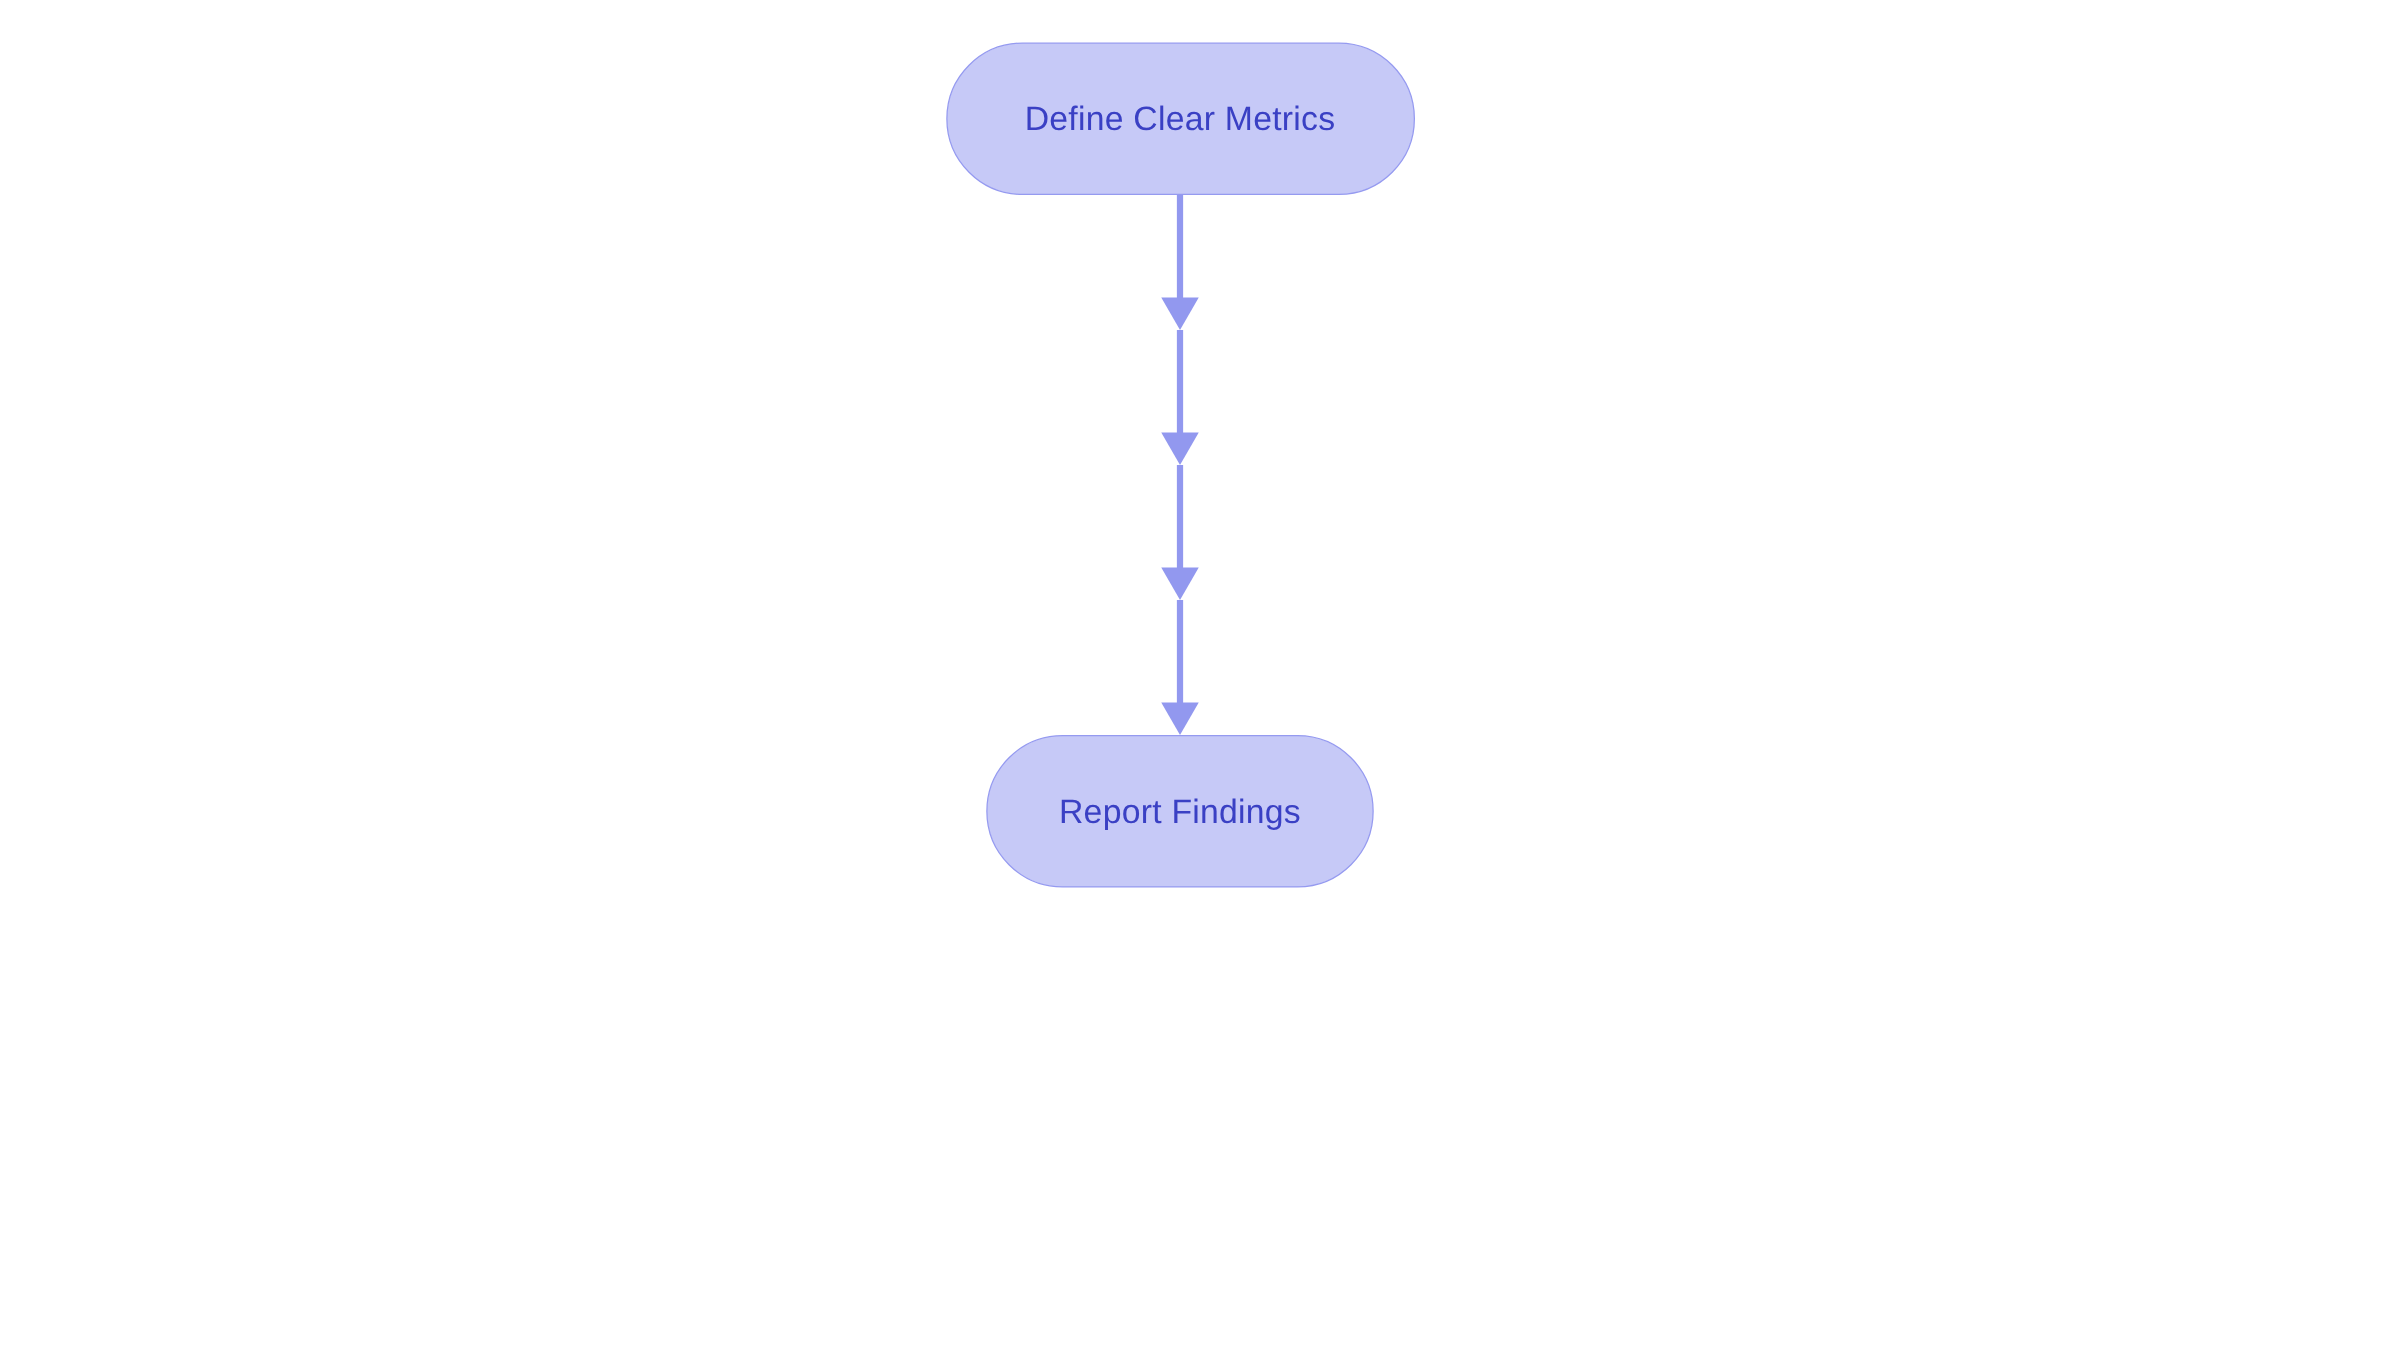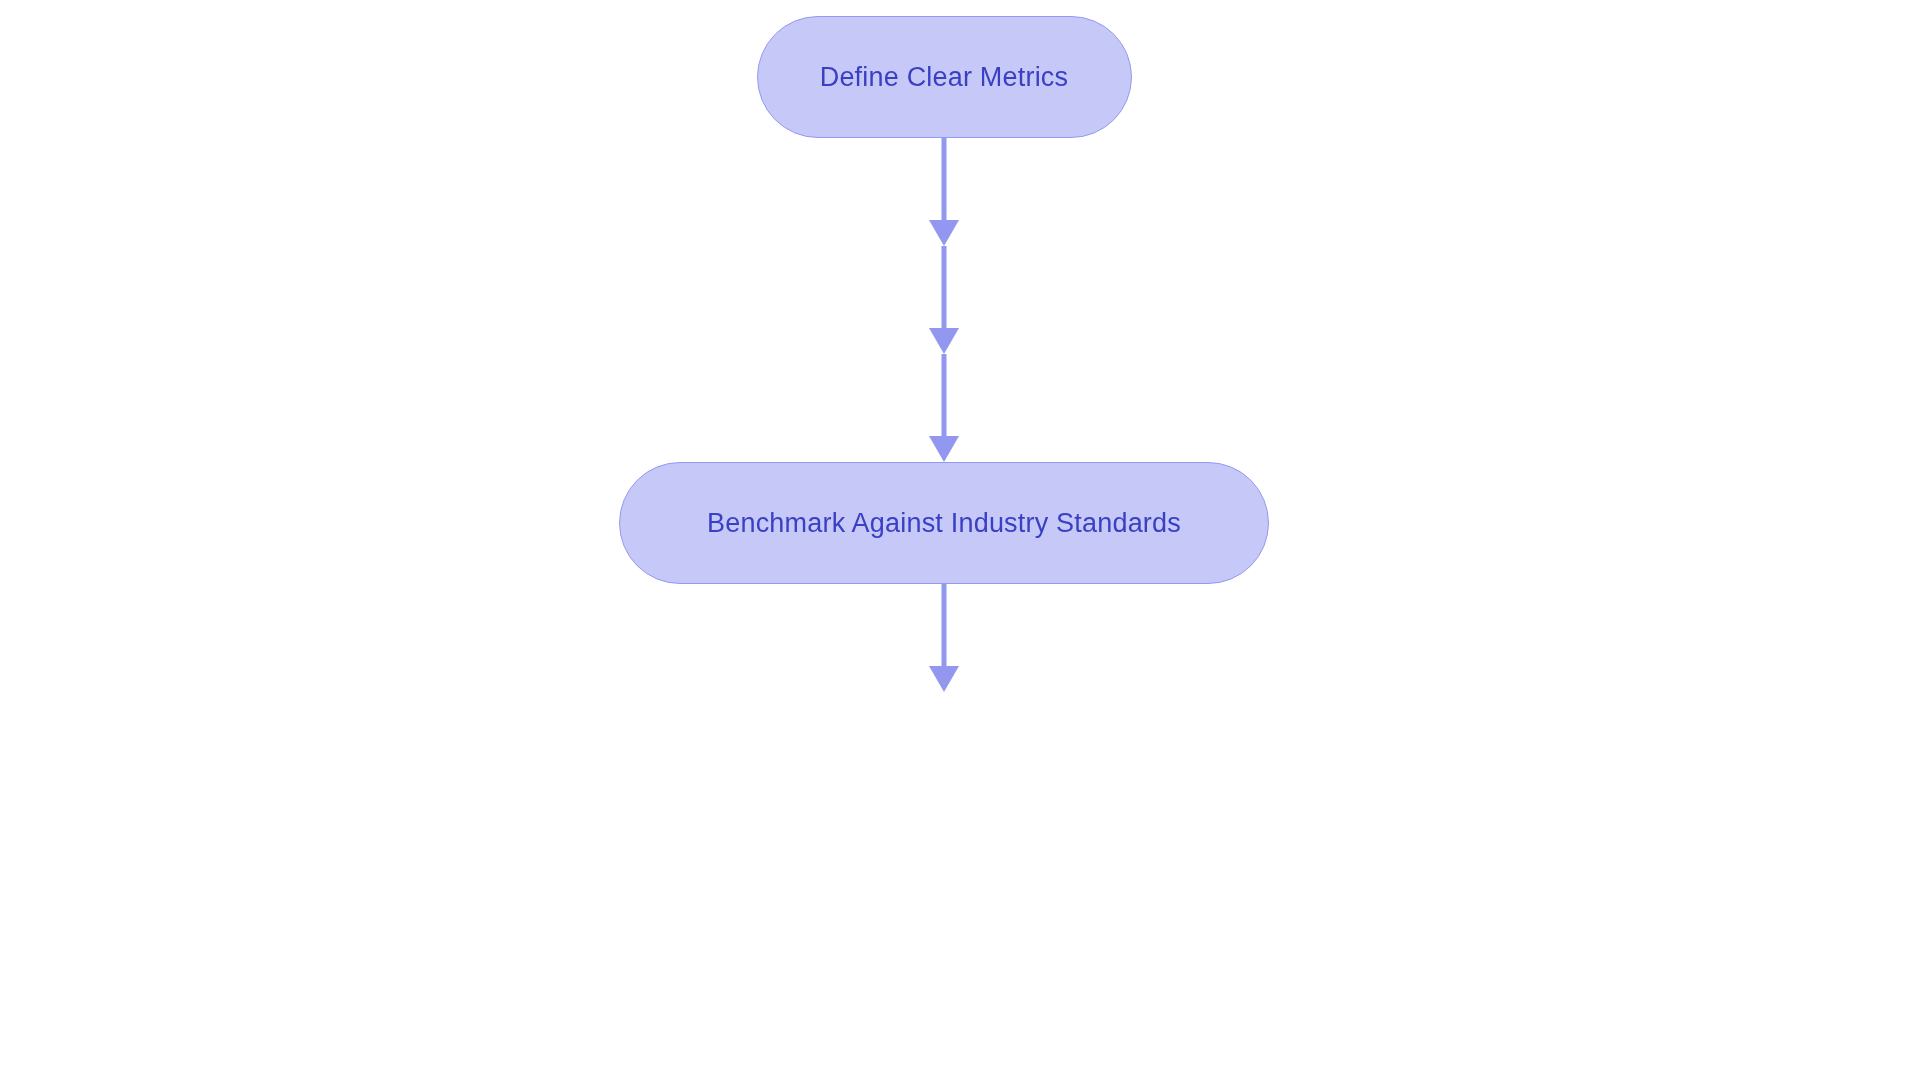--- a/index.html
+++ b/index.html
@@ -9,21 +9,21 @@
     font-family: "Liberation Sans", sans-serif;
   }
   .canvas {
     position: relative;
     width: 1888px;
     height: 1083px;
     background: var(--bg, #ffffff);
     display: flex;
     flex-direction: column;
     align-items: center;
-    padding-top: 16px;
+    padding-top: 34px;
     box-sizing: border-box;
     overflow: hidden;
     text-align: right;
   }
   .node {
     height: 122px;
     border-radius: 61px;
     background: var(--node-fill);
     border: 1.5px solid var(--node-border);
     box-sizing: border-box;
@@ -78,20 +78,20 @@
       <div class="arrow-head"></div>
     </div>
     <div class="arrow">
       <div class="arrow-line"></div>
       <div class="arrow-head"></div>
     </div>
     <div class="arrow">
       <div class="arrow-line"></div>
       <div class="arrow-head"></div>
     </div>
-    <div class="node" style="width: 650px;">
-      <span>Benchmark Against Industry Standards</span>
-    </div>
     <div class="arrow">
       <div class="arrow-line"></div>
       <div class="arrow-head"></div>
     </div>
+    <div class="node" style="width: 310px;">
+      <span>Report Findings</span>
+    </div>
   </div>
 
 </body></html>

